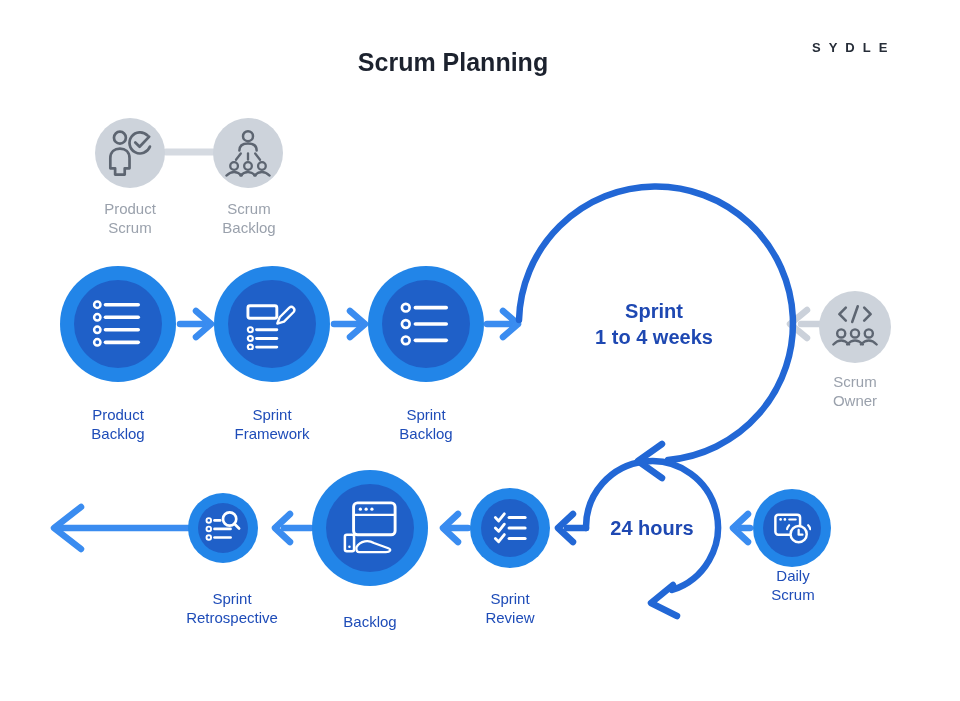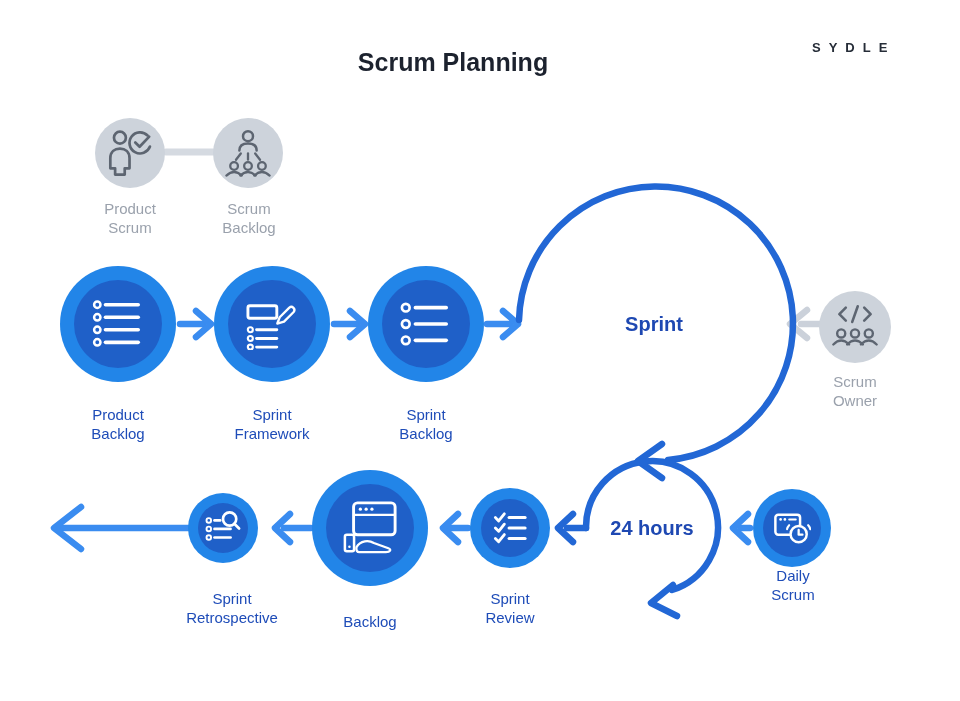--- a/index.html
+++ b/index.html
@@ -280,16 +280,17 @@
     <span class="lbl-line">Sprint</span>
     <span class="lbl-line">Review</span>
   </div>
   <div class="stage-label" style="left:793px; top:566px">
     <span class="lbl-line">Daily</span>
     <span class="lbl-line">Scrum</span>
   </div>
 
   <div class="duration" id="sprint-duration" style="left:654px; top:324px">
     <span class="lbl-line">Sprint</span>
+    <span class="lbl-line">1 to 4 weeks</span>
   </div>
   <div class="duration" id="daily-duration" style="left:652px; top:528px">24 hours</div>
 
 </div>
 
 </body></html>

